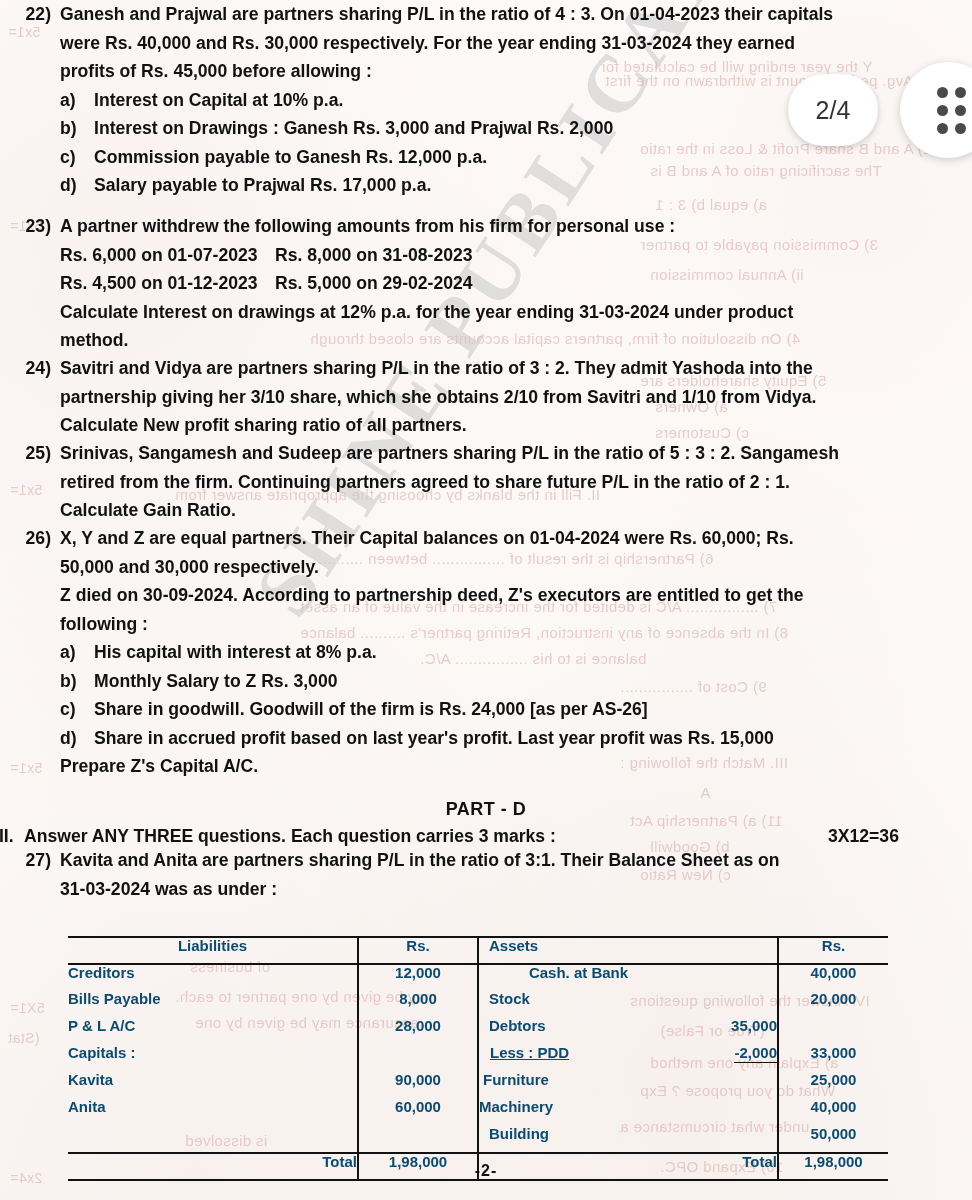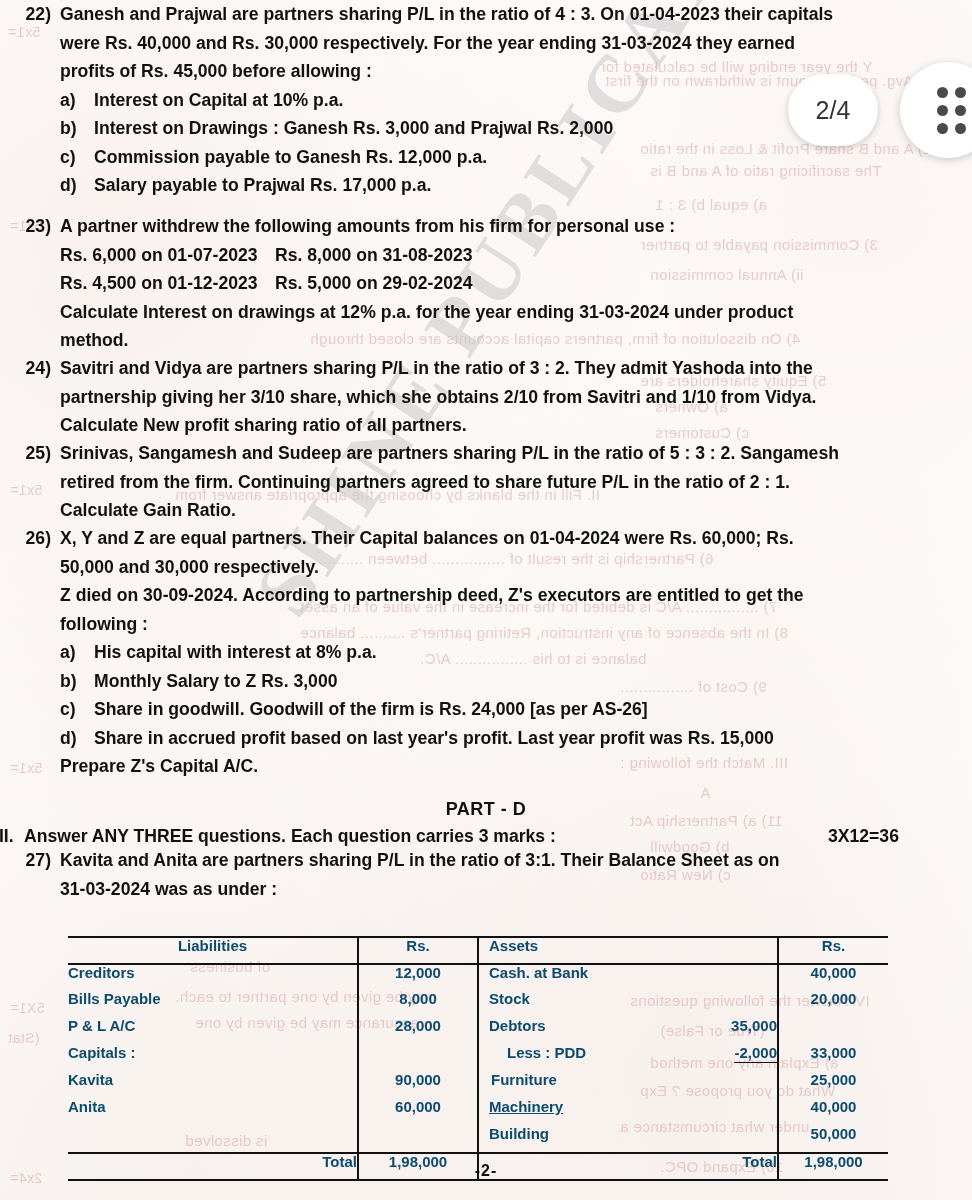--- a/index.html
+++ b/index.html
@@ -430,56 +430,56 @@
           <th class="hdr col-rs1 vl">Rs.</th>
           <th class="hdr col-asset vl" style="text-align:left;padding-left:10px;">Assets</th>
           <th class="hdr col-sub"></th>
           <th class="hdr col-rs2 vl">Rs.</th>
         </tr>
       </thead>
       <tbody>
         <tr>
           <td class="cell-lbl">Creditors</td>
           <td class="cell-num vl">12,000</td>
-          <td class="cell-lbl vl" style="padding-left:10px;">Cash. at Bank</td>
+          <td class="cell-lbl vl" style="padding-left:10px;text-align:center;">Cash. at Bank</td>
           <td class="cell-sub"></td>
           <td class="cell-num vl">40,000</td>
         </tr>
         <tr>
           <td class="cell-lbl">Bills Payable</td>
           <td class="cell-num vl">8,000</td>
           <td class="cell-lbl vl" style="padding-left:10px;">Stock</td>
           <td class="cell-sub"></td>
           <td class="cell-num vl">20,000</td>
         </tr>
         <tr>
           <td class="cell-lbl">P &amp; L A/C</td>
           <td class="cell-num vl">28,000</td>
           <td class="cell-lbl vl" style="padding-left:10px;">Debtors</td>
           <td class="cell-sub">35,000</td>
           <td class="cell-num vl"></td>
         </tr>
         <tr>
           <td class="cell-lbl">Capitals :</td>
           <td class="cell-num vl"></td>
-          <td class="cell-lbl vl" style="padding-left:28px;">Less : PDD</td>
+          <td class="cell-lbl vl" style="padding-left:11px;text-decoration:underline;">Less : PDD</td>
           <td class="cell-sub"><span class="underline-val">-2,000</span></td>
           <td class="cell-num vl">33,000</td>
         </tr>
         <tr>
           <td class="cell-lbl">Kavita</td>
           <td class="cell-num vl">90,000</td>
-          <td class="cell-lbl vl" style="padding-left:12px;">Furniture</td>
+          <td class="cell-lbl vl" style="padding-left:4px;">Furniture</td>
           <td class="cell-sub"></td>
           <td class="cell-num vl">25,000</td>
         </tr>
         <tr>
           <td class="cell-lbl">Anita</td>
           <td class="cell-num vl">60,000</td>
-          <td class="cell-lbl vl" style="padding-left:10px;text-decoration:underline;">Machinery</td>
+          <td class="cell-lbl vl" style="padding-left:0;">Machinery</td>
           <td class="cell-sub"></td>
           <td class="cell-num vl">40,000</td>
         </tr>
         <tr>
           <td class="cell-lbl"></td>
           <td class="cell-num vl"></td>
           <td class="cell-lbl vl" style="padding-left:10px;">Building</td>
           <td class="cell-sub"></td>
           <td class="cell-num vl">50,000</td>
         </tr>

